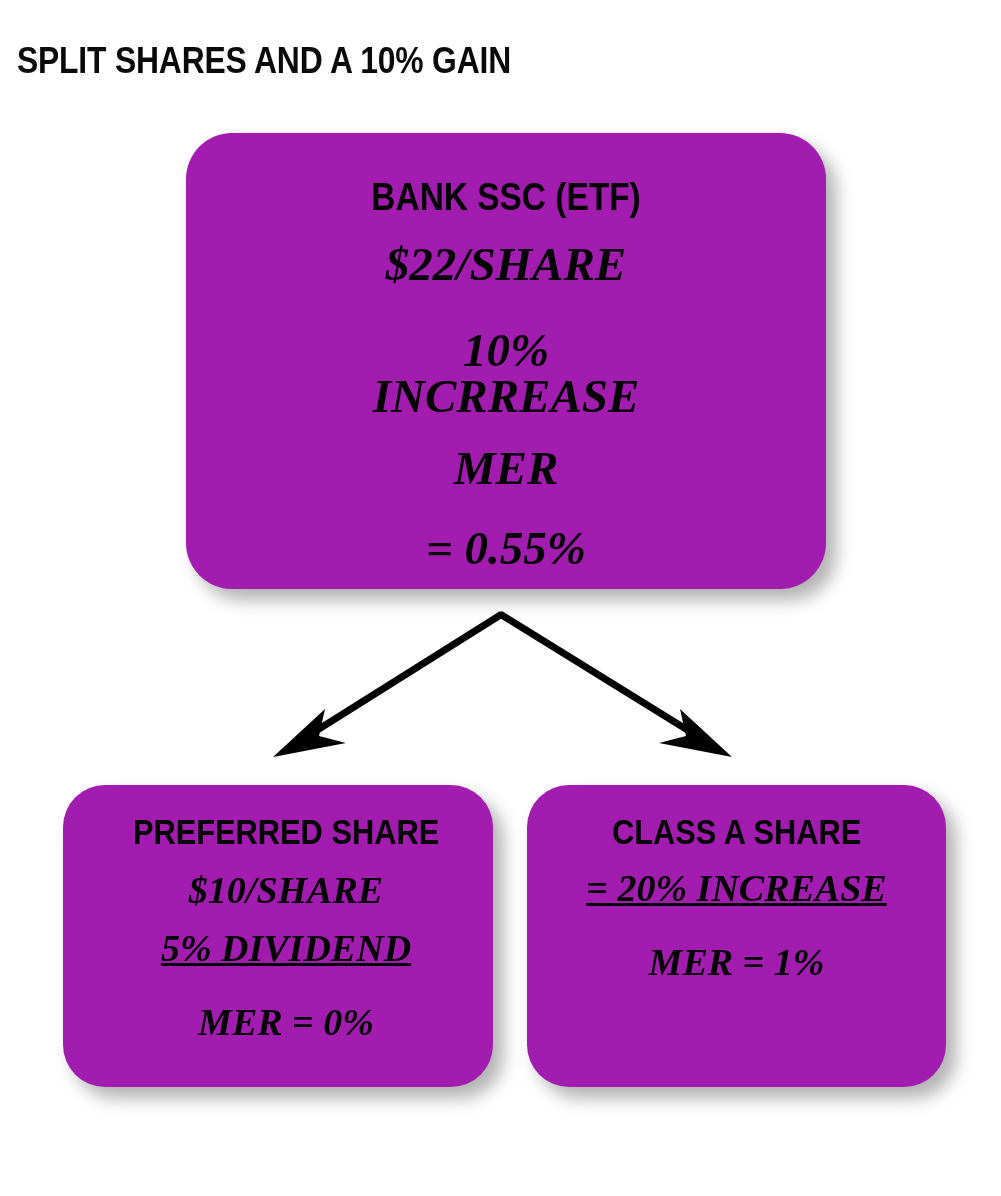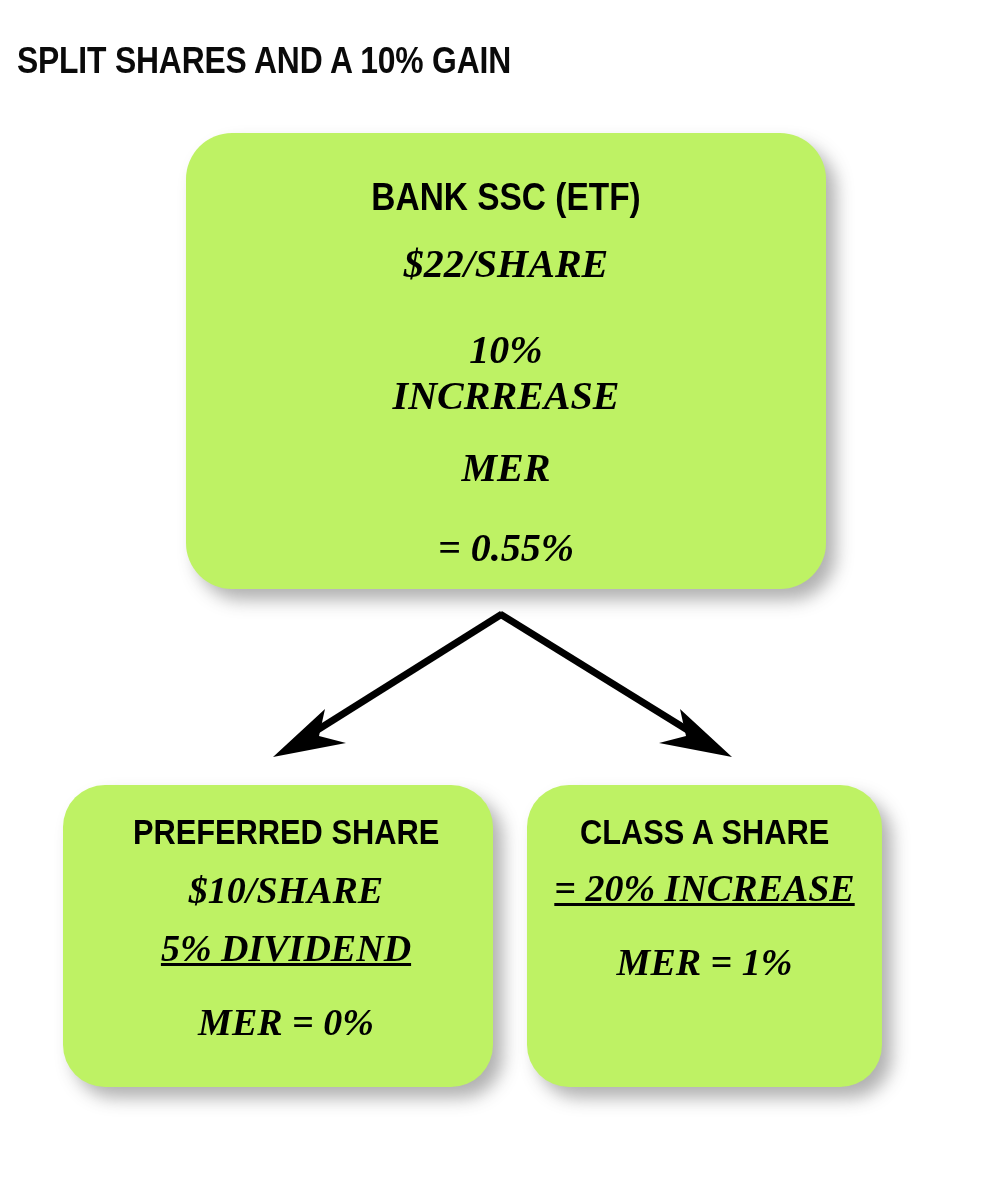--- a/index.html
+++ b/index.html
@@ -36,21 +36,21 @@
     letter-spacing: -0.2px;
     color: #0a0a0a;
     transform: scaleX(0.86);
     transform-origin: left top;
     white-space: nowrap;
   }
 
   
   .node {
     position: absolute;
-    background: #bef264;
+    background: #a21caf;
     border-radius: 42px;
     box-shadow: 10px 11px 17px rgba(60,60,60,0.40);
     box-sizing: border-box;
     display: flex;
     flex-direction: column;
     align-items: center;
     text-align: center;
     color: #000000;
   }
 
@@ -68,21 +68,21 @@
     top: 785px;
     width: 430px;
     height: 302px;
     padding-top: 28px;
     padding-left: 16px;
   }
 
   #node-classa {
     left: 527px;
     top: 785px;
-    width: 355px;
+    width: 419px;
     height: 302px;
     padding-top: 28px;
   }
 
   
   .node-title {
     font-family: "Liberation Sans", sans-serif;
     font-weight: 700;
     color: #000;
     transform-origin: center top;
@@ -102,21 +102,21 @@
 
   .node-line {
     font-family: "Liberation Serif", serif;
     font-style: italic;
     font-weight: 700;
     color: #000;
     white-space: nowrap;
   }
 
   #node-parent .node-line {
-    font-size: 40px;
+    font-size: 47px;
     line-height: 46px;
   }
   #node-preferred .node-line,
   #node-classa .node-line {
     font-size: 38px;
     line-height: 42px;
   }
 
   .group {
     display: flex;

